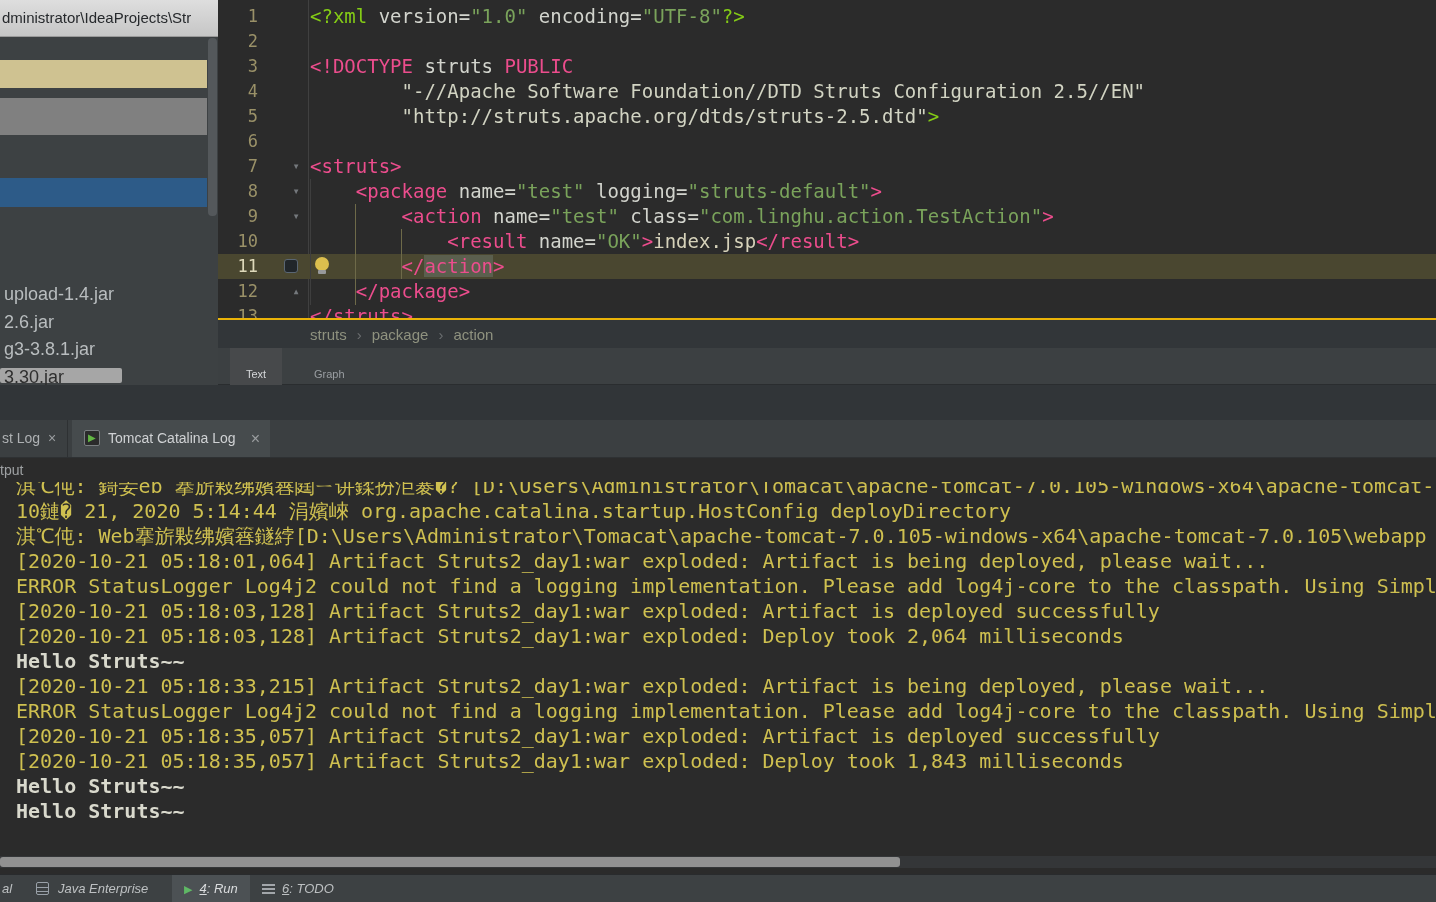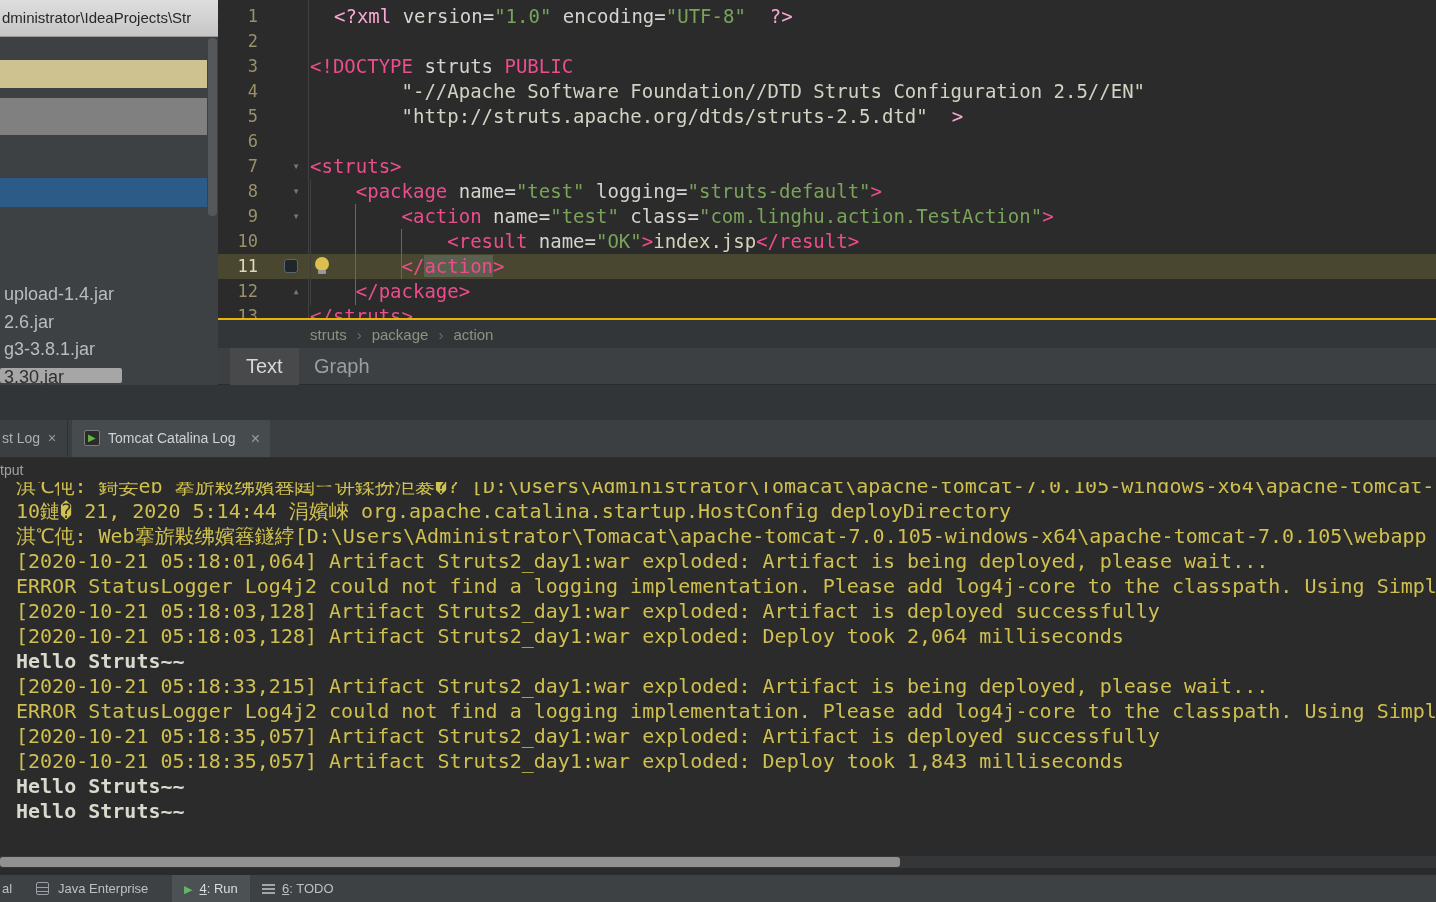--- a/index.html
+++ b/index.html
@@ -29,32 +29,32 @@
   #ig2{left:183px;top:229px;height:50px;background:#6e6a49;}
   .eline{position:absolute;left:0;width:1218px;height:25px;line-height:25px;white-space:pre;}
   .eline .ln{position:absolute;left:0;top:0;width:40px;text-align:right;color:#9a9168;font-size:17px;}
   .eline .code{position:absolute;left:92px;top:0;}
   .eline.current{background:#4a4730;}
   .eline.current .ln{color:#ded9ba;}
   .fold{position:absolute;left:70px;top:0;width:16px;text-align:center;color:#74787c;font-size:12px;}
   .bookmark{position:absolute;left:66px;top:5px;width:14px;height:14px;background:#21262a;border:1px solid #5a6673;border-radius:3px;box-sizing:border-box;}
   .bulb{position:absolute;left:97px;top:3px;width:14px;height:14px;border-radius:50%;background:#dcbf4e;}
   .bulb-base{position:absolute;left:3px;top:13px;width:8px;height:4px;background:#97999b;border-radius:1px;}
-  .tag{color:#ec4d8d;} .attr{color:#d2d4cd;} .str{color:#7aa35b;} .meta{color:#f9a8d4;margin-left:24px;}
+  .tag{color:#ec4d8d;} .attr{color:#d2d4cd;} .str{color:#7aa35b;} .meta{color:#84cc16;}
   .dstr{color:#d2d4c3;} .txt{color:#d6d2ba;}
   .hlw{background:#5b5f4e;}
 
   
   #breadcrumbs{position:absolute;left:218px;top:318px;width:1218px;height:30px;background:#323639;
       border-top:2px solid #eab308;box-sizing:border-box;}
   #breadcrumb-items{position:absolute;left:92px;top:0;line-height:29px;font-size:15px;color:#8f927f;}
   .bc-sep{color:#6b6e70;margin:0 10px;}
   .bc-item{cursor:default;}
   #view-tabs{position:absolute;left:218px;top:348px;width:1218px;height:37px;background:#3c4042;border-bottom:1px solid #2a2d2f;box-sizing:border-box;}
-  .vtab{position:absolute;top:0;height:52px;line-height:36px;font-size:20px;padding:0 16px;}
+  .vtab{position:absolute;top:0;height:52px;line-height:36px;font-size:11px;padding:8px 16px;}
   #vtab-text{left:12px;background:#47494b;color:#d6d8da;}
   #vtab-graph{left:80px;color:#9a9ea2;}
 
   
   #strip{position:absolute;left:0;top:385px;width:1436px;height:35px;background:#313538;}
 
   
   #console{position:absolute;left:0;top:420px;width:1436px;height:454px;background:#2b2b2b;}
   #console-tabs{position:absolute;left:0;top:0;width:1436px;height:38px;background:#3b3f41;border-bottom:1px solid #2e3133;box-sizing:border-box;}
   .ctab-left{position:absolute;left:0;top:0;width:68px;height:37px;line-height:37px;color:#aeb1b3;font-size:14px;border-right:1px solid #2e3133;box-sizing:border-box;}
@@ -69,21 +69,21 @@
   #console-body{position:absolute;left:0;top:62px;width:1436px;height:374px;overflow:hidden;
       font-family:"DejaVu Sans Mono","Liberation Mono",monospace;}
   #console-lines{margin-top:-8px;}
   .cline{height:25px;line-height:25px;white-space:pre;padding-left:16px;font-size:20px;}
   .log{color:#cfc050;} .out{color:#d9d9cd;font-weight:bold;}
   #console-hscroll{position:absolute;left:0;top:436px;width:1436px;height:12px;background:#343638;}
   #console-hthumb{position:absolute;left:0;top:1px;width:900px;height:10px;background:#919191;border-radius:3px;}
 
   
   #statusbar{position:absolute;left:0;top:874px;width:1436px;height:28px;background:#3d4143;border-top:1px solid #292b2d;
-      box-sizing:border-box;font-size:13px;color:#bdc0c2;}
+      box-sizing:border-box;font-size:13px;color:#bdc0c2;font-style:italic;}
   #sb-terminal{position:absolute;left:2px;line-height:27px;}
   #sb-je-icon{position:absolute;left:36px;top:7px;width:13px;height:13px;border:1px solid #99a0a8;border-radius:2px;box-sizing:border-box;
       background:linear-gradient(transparent 0 4px,#99a0a8 4px 5px,transparent 5px 8px,#99a0a8 8px 9px,transparent 9px);}
   #sb-je-label{position:absolute;left:58px;line-height:27px;}
   #sb-run{position:absolute;left:172px;top:0;height:27px;background:#4c5154;padding:0 12px;line-height:27px;color:#dadcde;}
   #sb-run .play{color:#5fb865;font-size:11px;margin-right:7px;}
   #sb-todo-icon{position:absolute;left:262px;top:9px;width:13px;height:10px;
       background:repeating-linear-gradient(#a2a6aa 0 2px,transparent 2px 4px);}
   #sb-todo-label{position:absolute;left:282px;line-height:27px;}
 </style>

